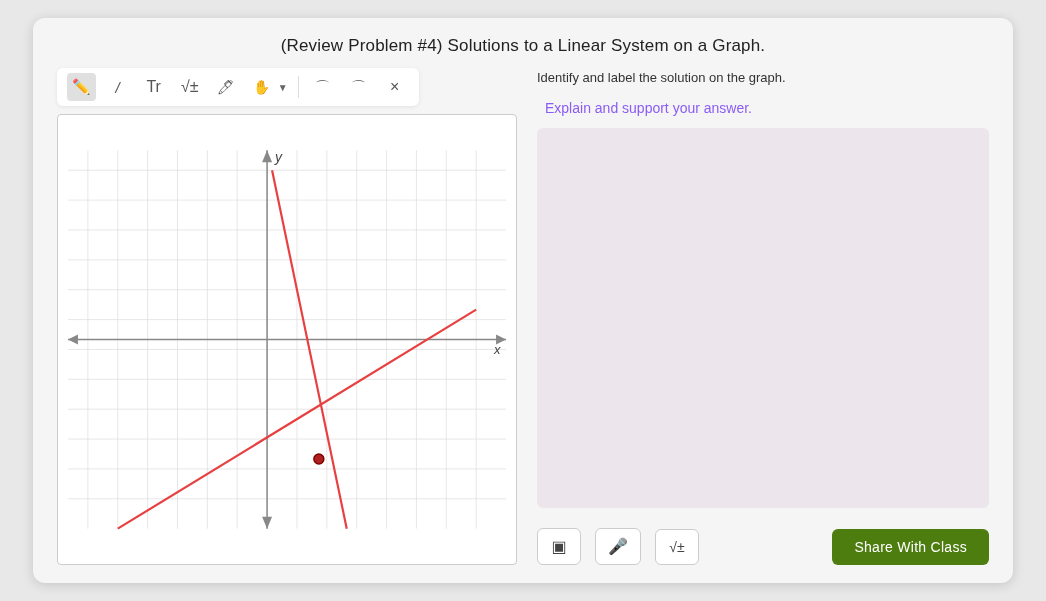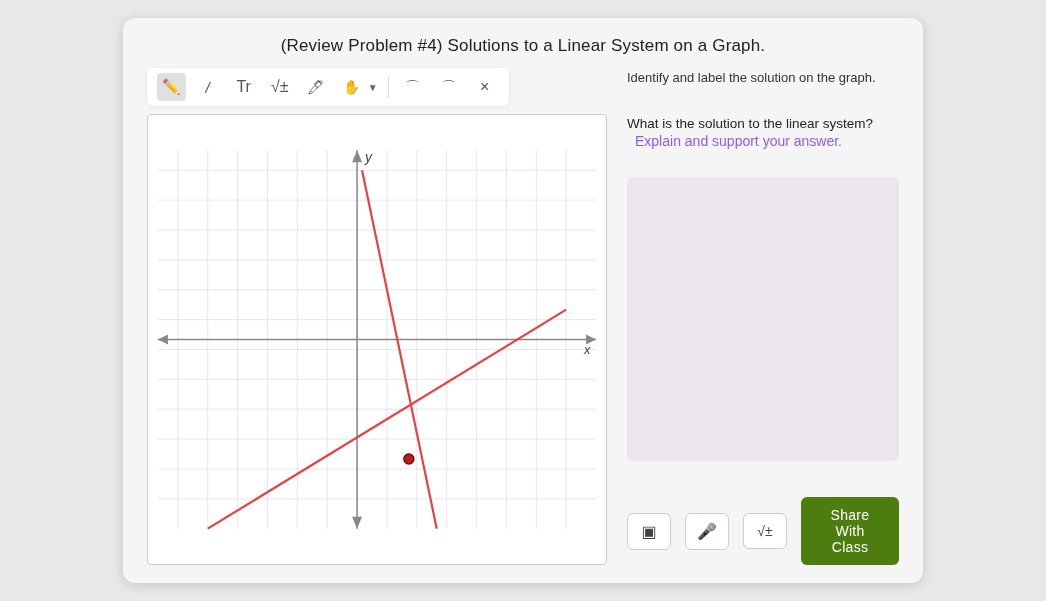--- a/index.html
+++ b/index.html
@@ -9,21 +9,21 @@
       width: 1046px;
       height: 601px;
       overflow: hidden;
       display: flex;
       align-items: center;
       justify-content: center;
     }
     .main-card {
       background: #f5f5f5;
       border-radius: 12px;
-      width: 800px;
+      width: 980px;
       height: 565px;
       box-shadow: 0 2px 12px rgba(0,0,0,0.15);
       display: flex;
       flex-direction: column;
       padding: 18px 24px 18px 24px;
     }
     .title-bar {
       text-align: center;
       font-size: 17px;
       font-weight: 400;
@@ -90,21 +90,21 @@
     }
     .graph-canvas {
       width: 100%;
       height: 100%;
     }
     
     .right-panel {
       flex: 1;
       display: flex;
       flex-direction: column;
-      gap: 28px;
+      gap: 12px;
     }
     .instruction-text {
       font-size: 13px;
       color: #333;
       line-height: 1.5;
     }
     .question-text {
       font-size: 13.5px;
       color: #222;
       font-weight: 500;
@@ -263,21 +263,20 @@
       </div>
     </div>
 
     <div class="right-panel">
 
       <div class="instruction-text">
         <span>Identify and label the solution on the graph.</span>
       </div>
 
       <div>
-        <div class="question-text">What is the solution to the linear system?</div>
         <div class="sub-text">Explain and support your answer.</div>
       </div>
 
       <div class="answer-area"></div>
 
       <div class="bottom-toolbar">
         <button class="bottom-btn">
           <span style="font-size:16px;">▣</span>
         </button>
         <button class="bottom-btn">

